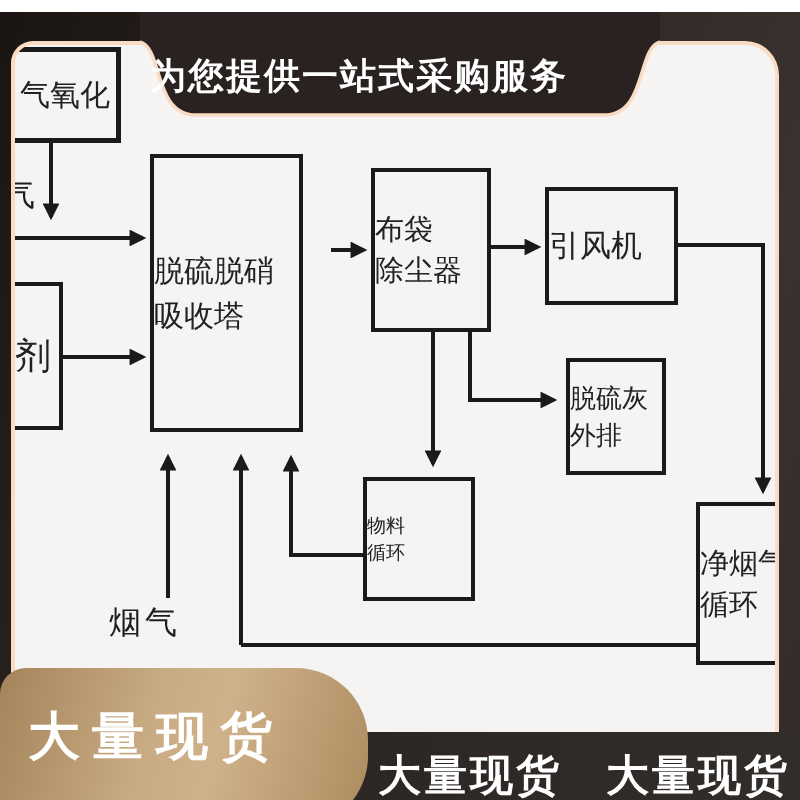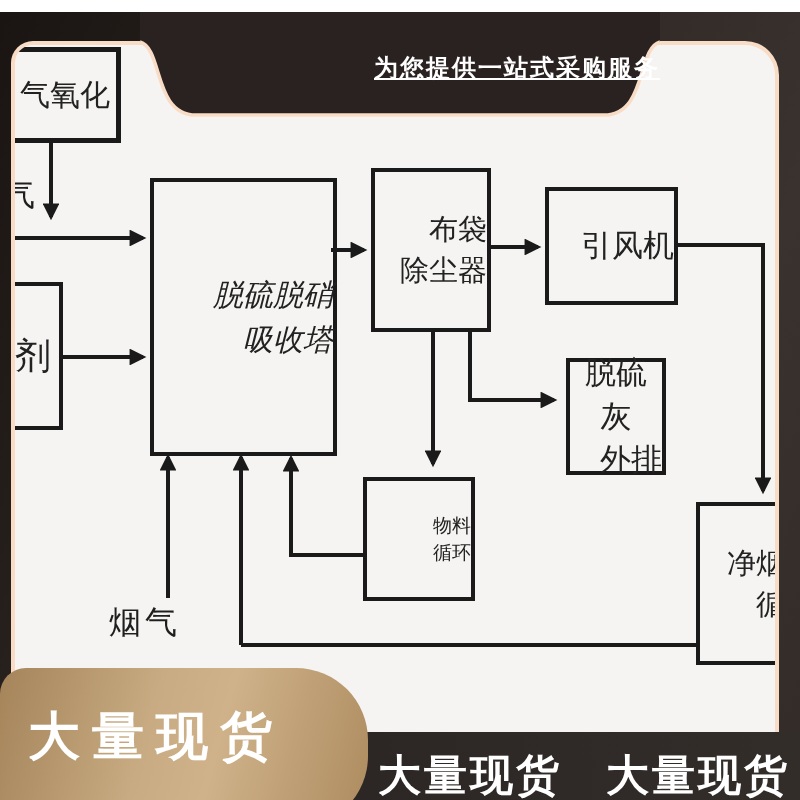--- a/index.html
+++ b/index.html
@@ -18,45 +18,45 @@
     background:#f5f4f2;
     border:4px solid #f9dcc5;border-bottom:none;
     border-radius:22px 34px 0 0;
     overflow:hidden;
     z-index:1;
   }
   .photo .lines{position:absolute;left:0;top:0;}
   .fc-box{
     position:absolute;box-sizing:border-box;
     border:4px solid #1a1a1a;
-    display:flex;flex-direction:column;align-items:flex-end;justify-content:center;
+    display:flex;flex-direction:column;align-items:flex-start;justify-content:center;
     font-family:"DejaVu Serif",serif;
     color:#222;line-height:1.4;text-align:center;
   }
   .fc-box span{display:block;}
   .b-airox{left:-42px;top:2px;width:148px;height:96px;border-width:5px;
     align-items:flex-end;padding-right:6px;font-size:30px;}
   .b-absorbent{left:-58px;top:237px;width:106px;height:148px;
     align-items:flex-end;padding-right:8px;font-size:36px;}
-  .b-absorber{left:135px;top:133px;width:187px;height:278px;font-size:30px;line-height:1.5;font-style:italic;}
+  .b-absorber{left:135px;top:109px;width:153px;height:278px;font-size:30px;line-height:1.5;}
   .b-bag{left:356px;top:123px;width:120px;height:164px;font-size:29px;}
   .b-fan{left:530px;top:142px;width:133px;height:118px;font-size:31px;}
-  .b-ash{left:551px;top:313px;width:100px;height:117px;font-size:31px;}
+  .b-ash{left:551px;top:313px;width:100px;height:117px;font-size:26px;}
   .b-material{left:348px;top:432px;width:112px;height:124px;font-size:19px;}
   .b-cleangas{left:681px;top:457px;width:122px;height:163px;font-size:29px;}
   .fc-label{
     position:absolute;font-family:"DejaVu Serif",serif;color:#1e1e1e;white-space:nowrap;
   }
   .l-fluegas{left:94px;top:556px;font-size:32px;letter-spacing:4px;}
   .l-clipgas{left:-12px;top:128px;font-size:32px;}
   
   .tab-svg{position:absolute;left:0;top:0;z-index:3;pointer-events:none;}
   .tab-text{
     position:absolute;left:150px;top:40px;width:510px;z-index:4;
-    text-align:right;color:#ffffff;font-size:24px;font-weight:bold;letter-spacing:2px;text-decoration:underline;
+    text-align:left;color:#ffffff;font-size:36px;font-weight:bold;letter-spacing:2px;
   }
   
   .bottom-band{
     position:absolute;left:0;top:720px;width:800px;height:80px;z-index:2;
     background:linear-gradient(90deg,#262120,#332d2a);
   }
   .taglines{
     position:absolute;left:378px;top:15px;
     color:#ffffff;font-size:43px;font-weight:bold;letter-spacing:3px;white-space:nowrap;
   }

